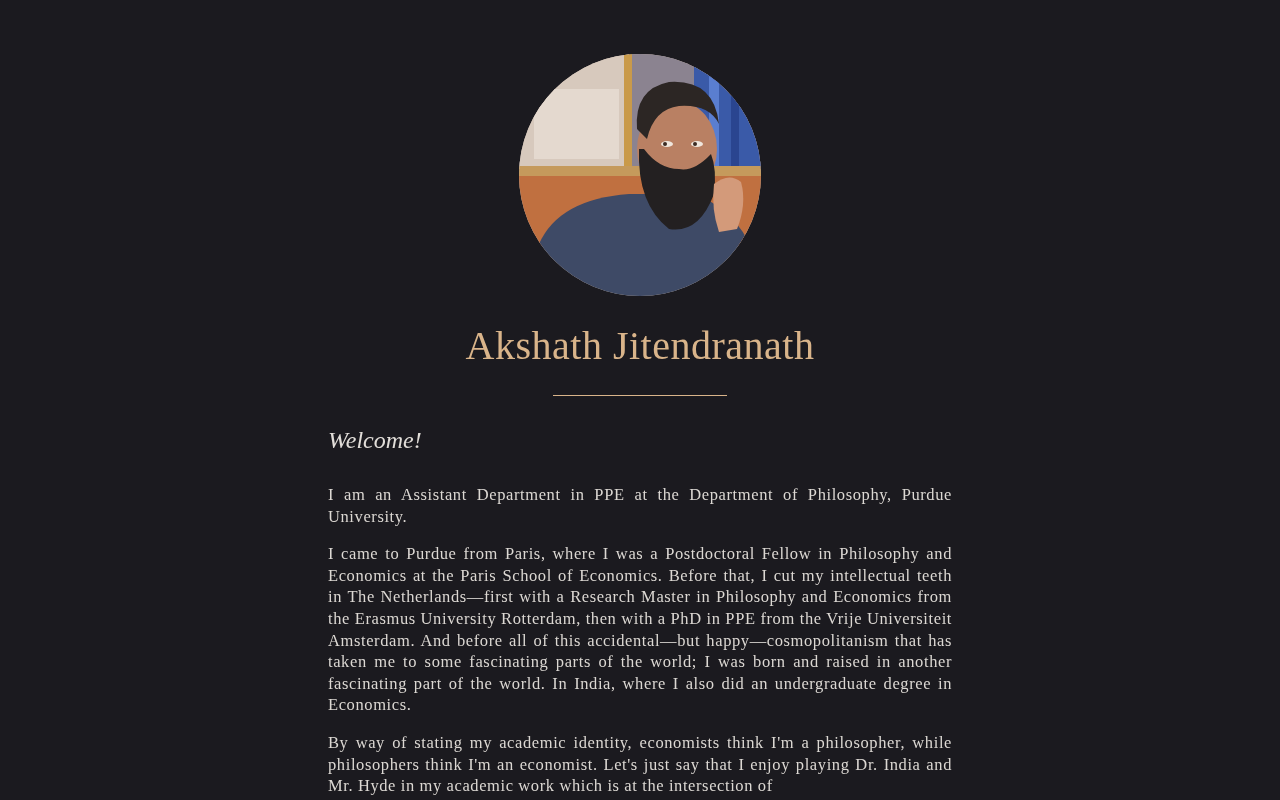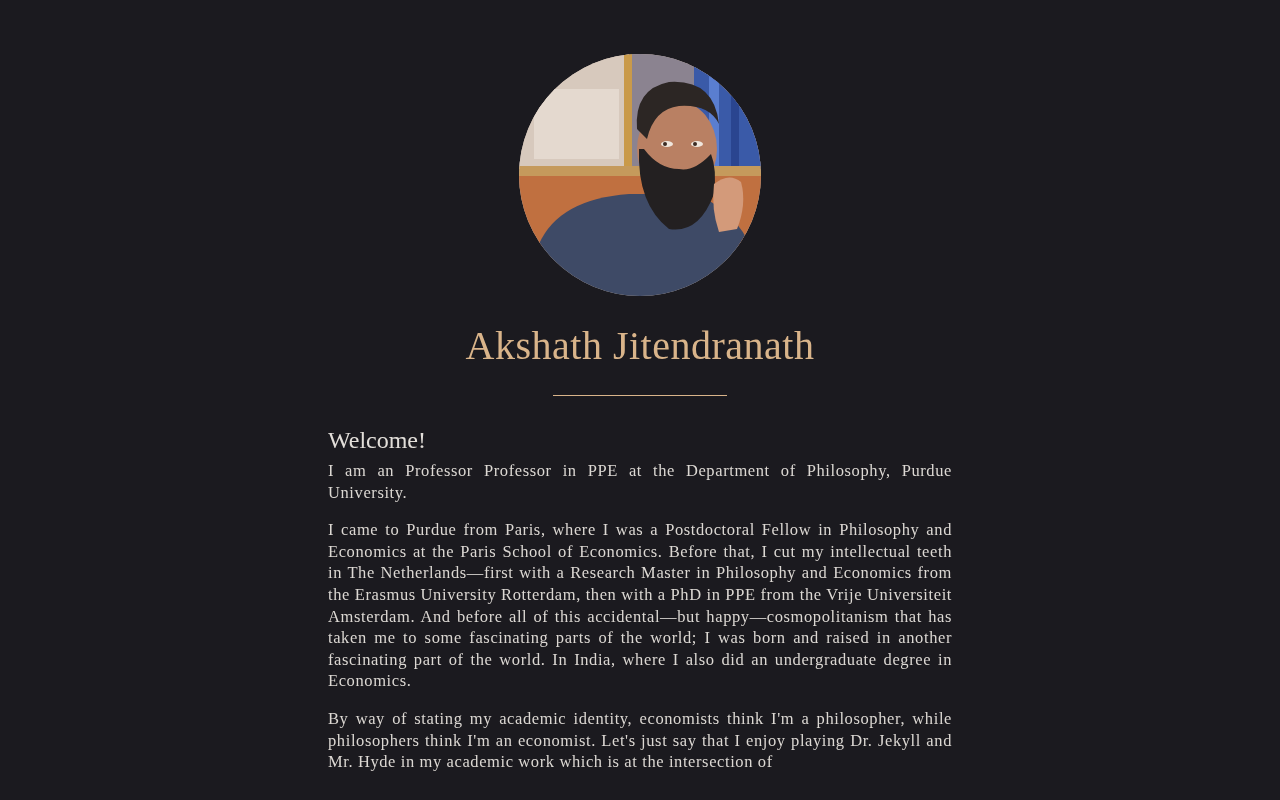--- a/index.html
+++ b/index.html
@@ -51,23 +51,24 @@
       height: 0;
       border-top: 1.5px solid #d9b48a;
     }
     .content {
       position: absolute;
       left: 328px;
       top: 422px;
       width: 624px;
     }
     .welcome {
+      font-style: italic;
       font-size: 24px;
       line-height: 36px;
-      margin: 0 0 2px 0;
+      margin: 0 0 26px 0;
       color: #e2ded9;
       font-weight: normal;
     }
     .para {
       font-size: 16.5px;
       line-height: 21.6px;
       text-align: justify;
       letter-spacing: 0.6px;
       margin: 0 0 16px 0;
     }
@@ -108,18 +109,18 @@
 
       <path d="M195 130 Q210 118 222 128 Q228 150 218 175 L200 178 Q192 155 195 130 Z" fill="#d39a7a"></path>
     </svg>
   </div>
 
   <h1 class="name">Akshath Jitendranath</h1>
   <div class="divider"></div>
 
   <div class="content">
     <h2 class="welcome">Welcome!</h2>
-    <p class="para">I am an Professor Professor in PPE at the Department of Philosophy, Purdue University.</p>
+    <p class="para">I am an Assistant Department in PPE at the Department of Philosophy, Purdue University.</p>
     <p class="para gap-lg">I came to Purdue from Paris, where I was a Postdoctoral Fellow in Philosophy and Economics at the Paris School of Economics. Before that, I cut my intellectual teeth in The Netherlands—first with a Research Master in Philosophy and Economics from the Erasmus University Rotterdam, then with a PhD in PPE from the Vrije Universiteit Amsterdam. And before all of this accidental—but happy—cosmopolitanism that has taken me to some fascinating parts of the world; I was born and raised in another fascinating part of the world. In India, where I also did an undergraduate degree in Economics.</p>
-    <p class="para">By way of stating my academic identity, economists think I'm a philosopher, while philosophers think I'm an economist. Let's just say that I enjoy playing Dr. Jekyll and Mr. Hyde in my academic work which is at the intersection of</p>
+    <p class="para">By way of stating my academic identity, economists think I'm a philosopher, while philosophers think I'm an economist. Let's just say that I enjoy playing Dr. India and Mr. Hyde in my academic work which is at the intersection of</p>
   </div>
 
 </div>
 
 </body></html>

